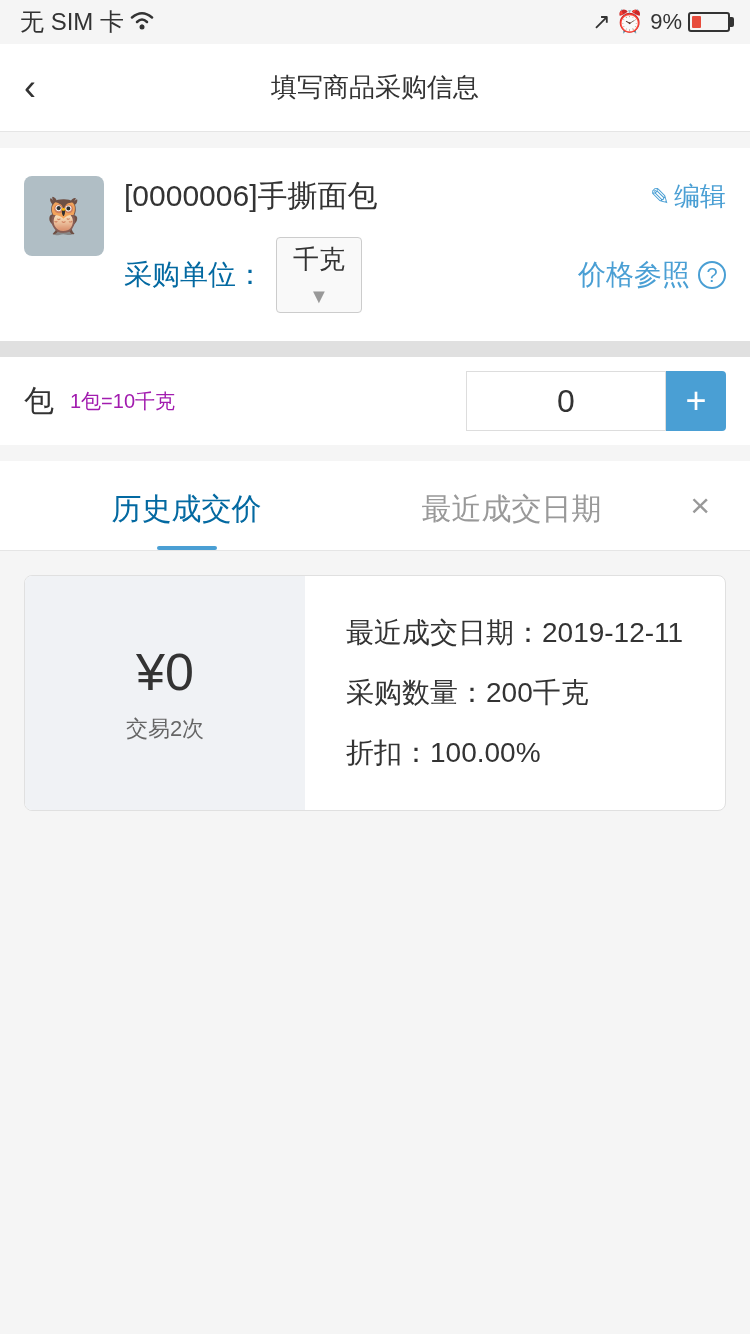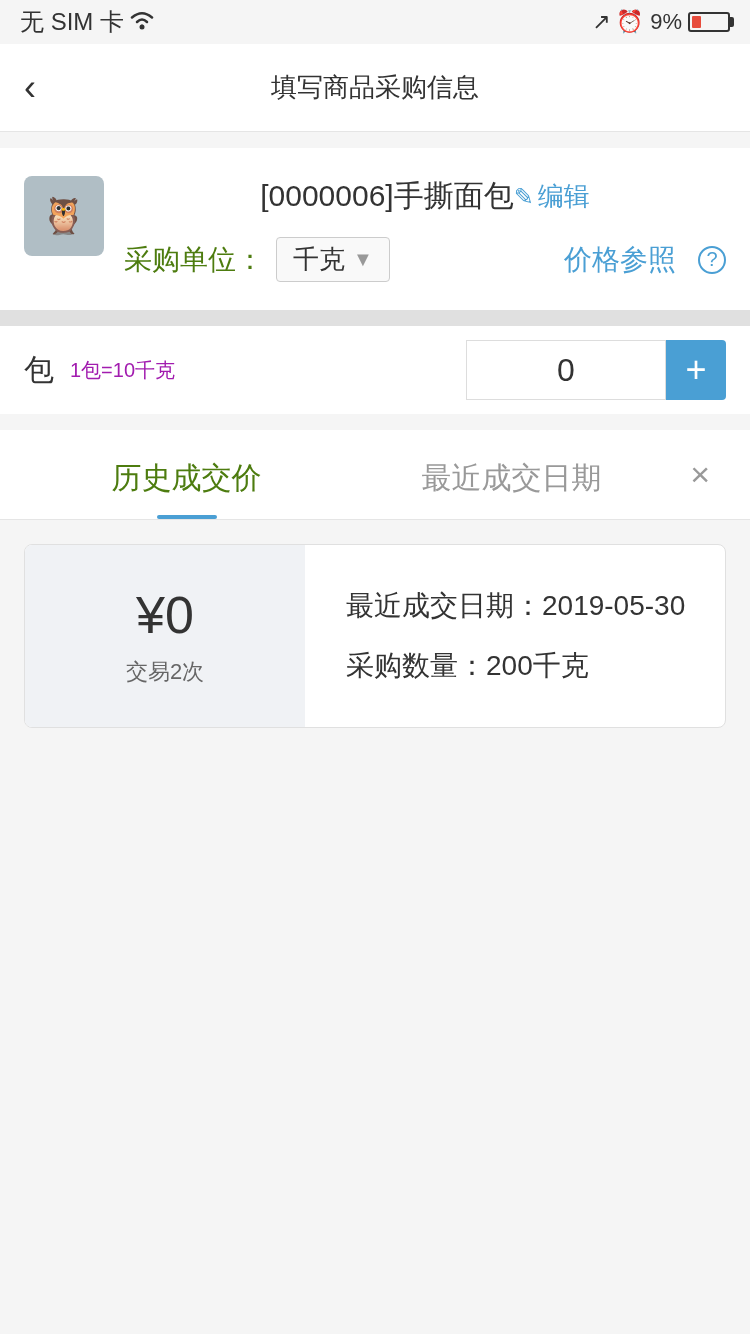--- a/index.html
+++ b/index.html
@@ -120,21 +120,21 @@
       flex-shrink: 0;
       color: #fff;
       font-size: 28px;
     }
     .product-info {
       flex: 1;
     }
     .product-name-row {
       display: flex;
       align-items: center;
-      justify-content: center;
+      justify-content: space-between;
       margin-bottom: 20px;
     }
     .product-name {
       font-size: 30px;
       color: #333;
       font-weight: 500;
     }
     .edit-btn {
       font-size: 26px;
       color: #4a9fd4;
@@ -146,45 +146,46 @@
     .edit-icon {
       font-size: 24px;
     }
     .unit-row {
       display: flex;
       align-items: center;
       justify-content: space-between;
     }
     .unit-label {
       font-size: 28px;
-      color: #4d7c0f;
+      color: #0369a1;
     }
     .unit-select {
       border: 1px solid #ccc;
       border-radius: 4px;
       padding: 4px 16px;
       font-size: 26px;
       color: #333;
       background: #f9f9f9;
       display: inline-flex;
       align-items: center;
       gap: 8px;
       cursor: pointer;
       margin-left: 12px;
+      flex-direction: column;
     }
     .unit-select-arrow {
       font-size: 20px;
       color: #999;
     }
     .price-ref {
       font-size: 28px;
       color: #4a9fd4;
       display: flex;
       align-items: center;
-      gap: 22px;
+      gap: 8px;
       cursor: pointer;
     }
     .price-ref-icon {
       width: 28px;
       height: 28px;
       border: 2px solid #4a9fd4;
       border-radius: 50%;
       display: inline-flex;
       align-items: center;
       justify-content: center;
@@ -263,21 +264,21 @@
     .tab-item {
       flex: 1;
       text-align: center;
       padding: 28px 0 20px;
       font-size: 30px;
       color: #999;
       cursor: pointer;
       position: relative;
     }
     .tab-item.active {
-      color: #4d7c0f;
+      color: #0369a1;
     }
     .tab-item.active::after {
       content: '';
       position: absolute;
       bottom: 0;
       left: 50%;
       transform: translateX(-50%);
       width: 60px;
       height: 4px;
       background: #4a9fd4;
@@ -422,20 +423,23 @@
 </div>
 
 <div class="content-area">
   <div class="history-card">
     <div class="history-left">
       <div class="history-price">¥0</div>
       <div class="history-trades">交易2次</div>
     </div>
     <div class="history-right">
       <div class="history-detail-row">
-        <span class="history-detail-label">最近成交日期：</span><span class="history-detail-value">2019-05-30</span>
+        <span class="history-detail-label">最近成交日期：</span><span class="history-detail-value">2019-12-11</span>
       </div>
       <div class="history-detail-row">
         <span class="history-detail-label">采购数量：</span><span class="history-detail-value">200千克</span>
       </div>
+      <div class="history-detail-row">
+        <span class="history-detail-label">折扣：</span><span class="history-detail-value">100.00%</span>
+      </div>
     </div>
   </div>
 </div>
 
 </body></html>

